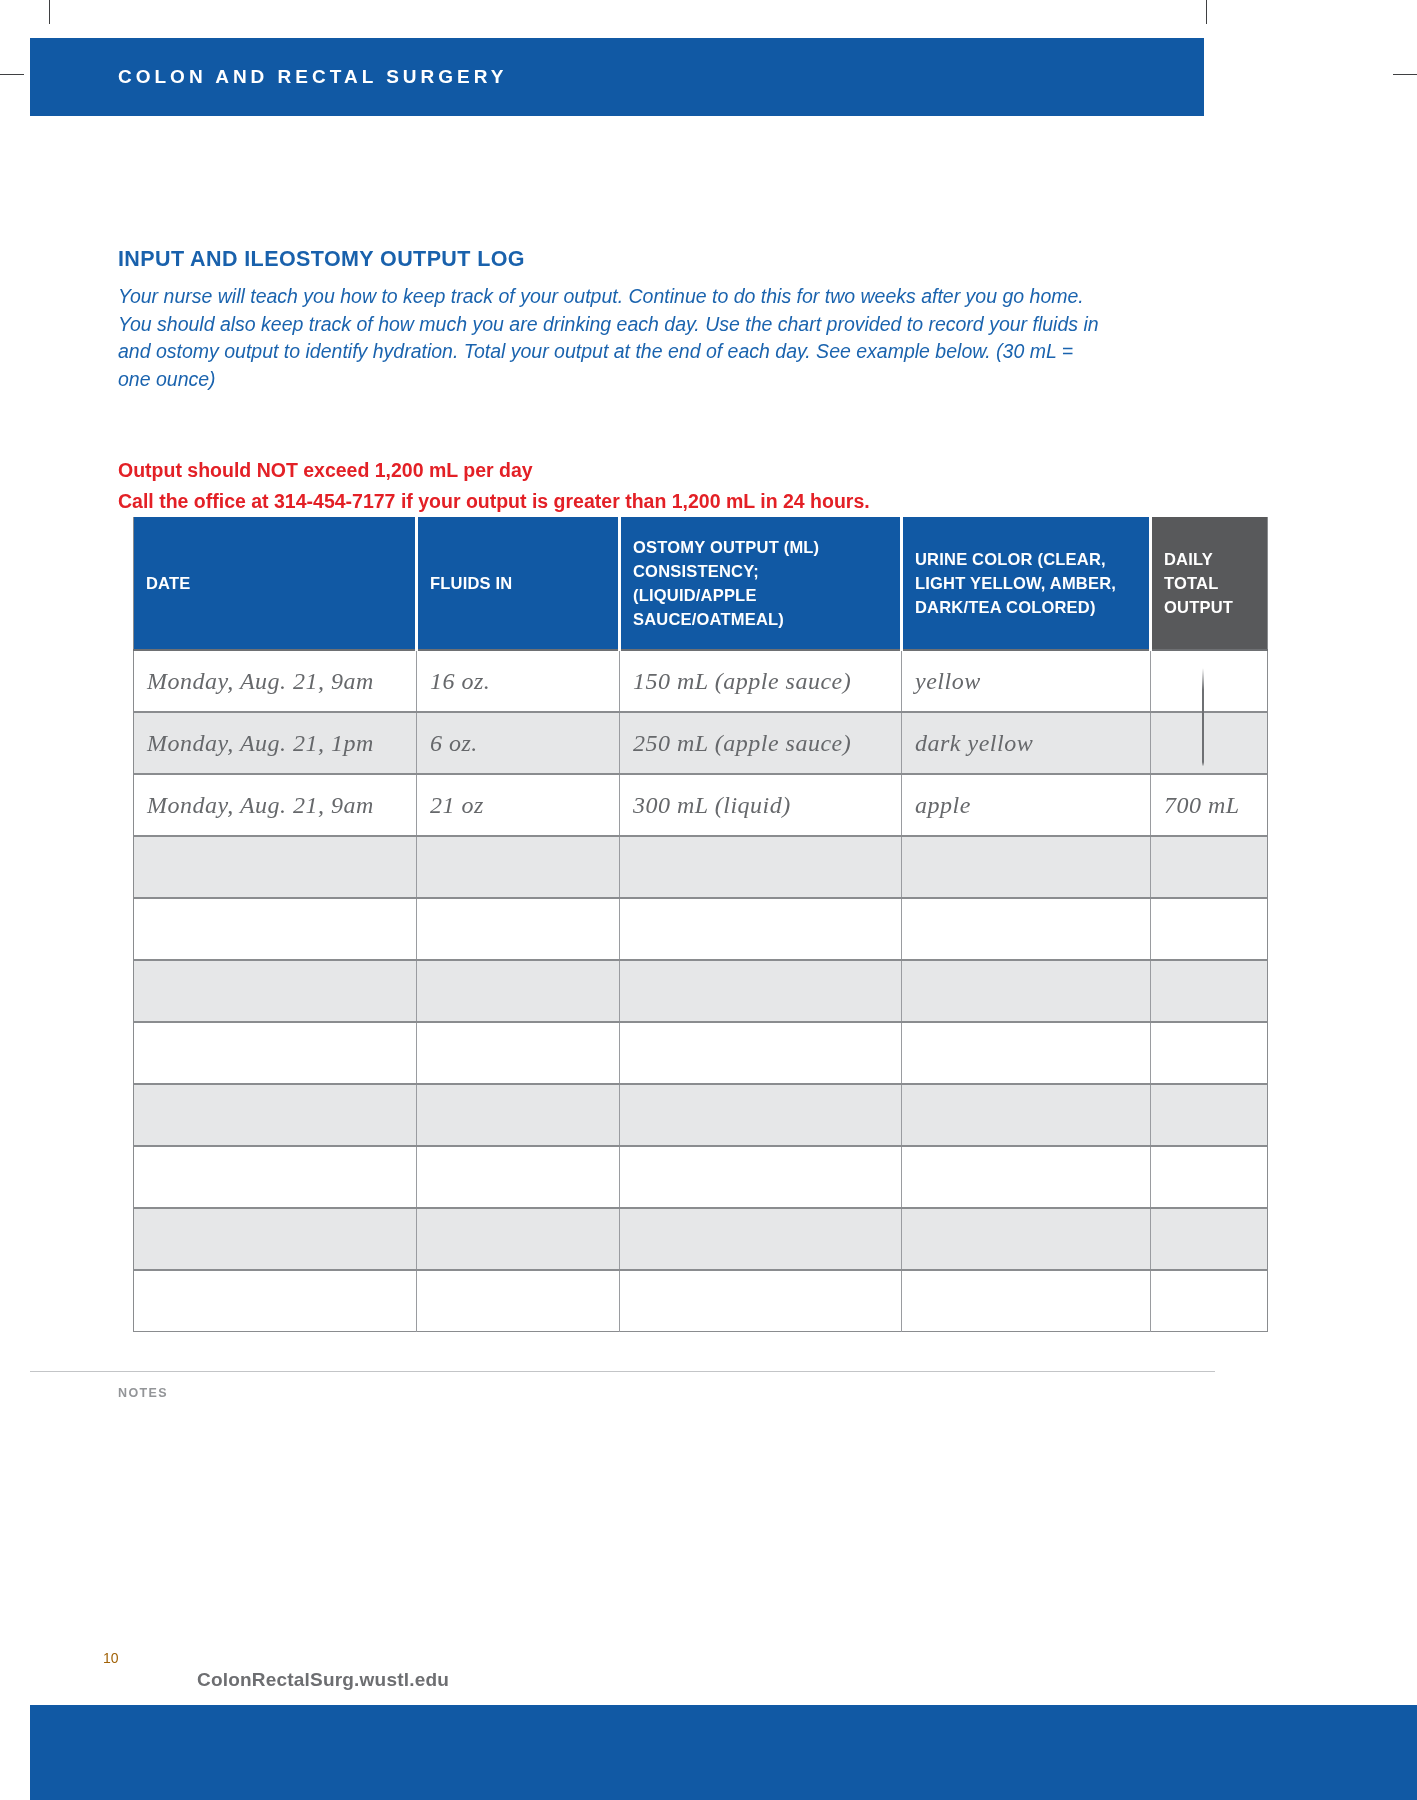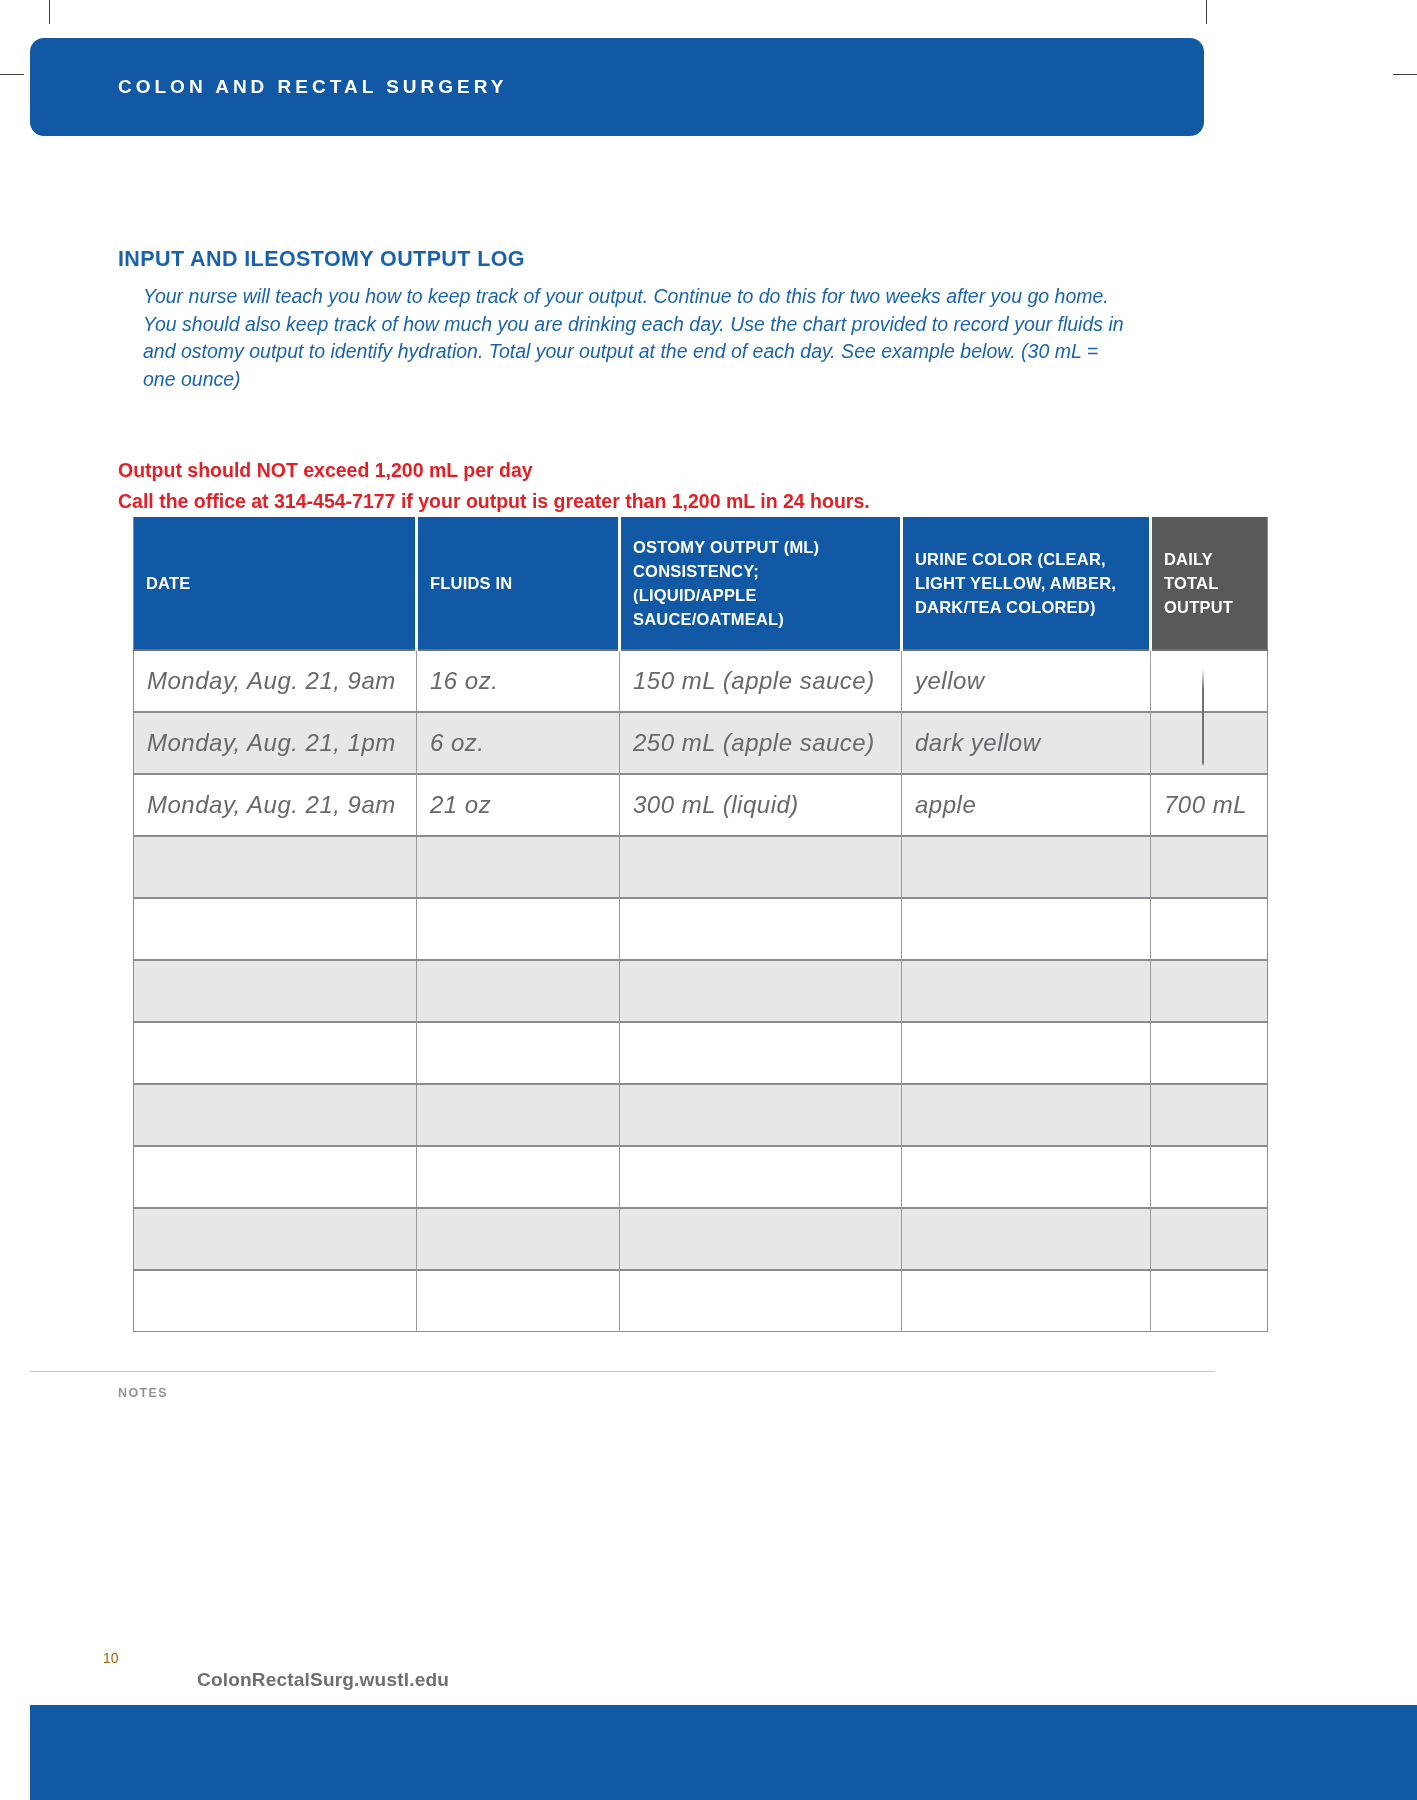--- a/index.html
+++ b/index.html
@@ -8,36 +8,36 @@
     font-family:"Liberation Sans", sans-serif; overflow:hidden;
   }
 
   
   .crop { position:absolute; background:#3f4042; }
   .crop.v { width:1px; height:24px; }
   .crop.h { width:24px; height:1px; }
 
   
   .top-bar {
-    position:absolute; left:30px; top:38px; width:1174px; height:98px;
-    background:#1159A4; display:flex; align-items:center;border-radius:14px;
+    position:absolute; left:30px; top:38px; width:1174px; height:78px;
+    background:#1159A4; display:flex; align-items:center;
   }
   .top-bar span {
     margin-left:88px; color:#ffffff; font-weight:bold; font-size:19px;
     letter-spacing:4px;
   }
 
   
   .page-title {
     position:absolute; left:118px; top:247px; color:#1961AC;
     font-size:21.5px; font-weight:bold; letter-spacing:0.4px;
   }
   .intro {
     position:absolute; left:118px; top:283px; width:992px;
-    color:#1A63AE; font-size:19.5px; font-style:italic; line-height:27.5px;margin-left:25px;
+    color:#1A63AE; font-size:19.5px; font-style:italic; line-height:27.5px;
   }
   .warning {
     position:absolute; left:118px; color:#E32026; font-size:19.5px;
     font-weight:bold; line-height:29px;
   }
   .warning.l1 { top:456px; }
   .warning.l2 { top:465px;margin-top:22px; }
 
   
   table.log {
@@ -48,21 +48,21 @@
   table.log th {
     background:#1159A4; color:#ffffff; text-align:left; vertical-align:middle;
     font-size:16.5px; font-weight:bold; line-height:24px; letter-spacing:0.2px;
     white-space:pre-line; height:132px; padding:0 10px 0 12px;
     border-right:3px solid #ffffff; border-bottom:2px solid #6E7073;
   }
   table.log th:last-child { background:#58595B; border-right:none; }
   table.log td {
     height:60px; padding:0 8px 0 13px; background:#ffffff;
     border-right:1px solid #9A9CA0; border-bottom:2px solid #8A8C8F;
-    font-family:Liberation Sans, sans-serif; font-style:italic;
+    font-family:Liberation Serif, serif; font-style:italic;
     font-size:24px; color:#66686B; letter-spacing:0.5px; vertical-align:middle;
   }
   table.log td:last-child { border-right:none; }
   table.log tbody tr:nth-child(even) td { background:#E6E7E8; }
   table.log tbody tr:last-child td { border-bottom:none; }
 
   
   .tally {
     position:absolute; left:1202px; top:668px; width:2px; height:98px;
     background:linear-gradient(to bottom, rgba(110,112,115,0), #6E7073 22%, #6E7073 96%, rgba(110,112,115,0.2));

